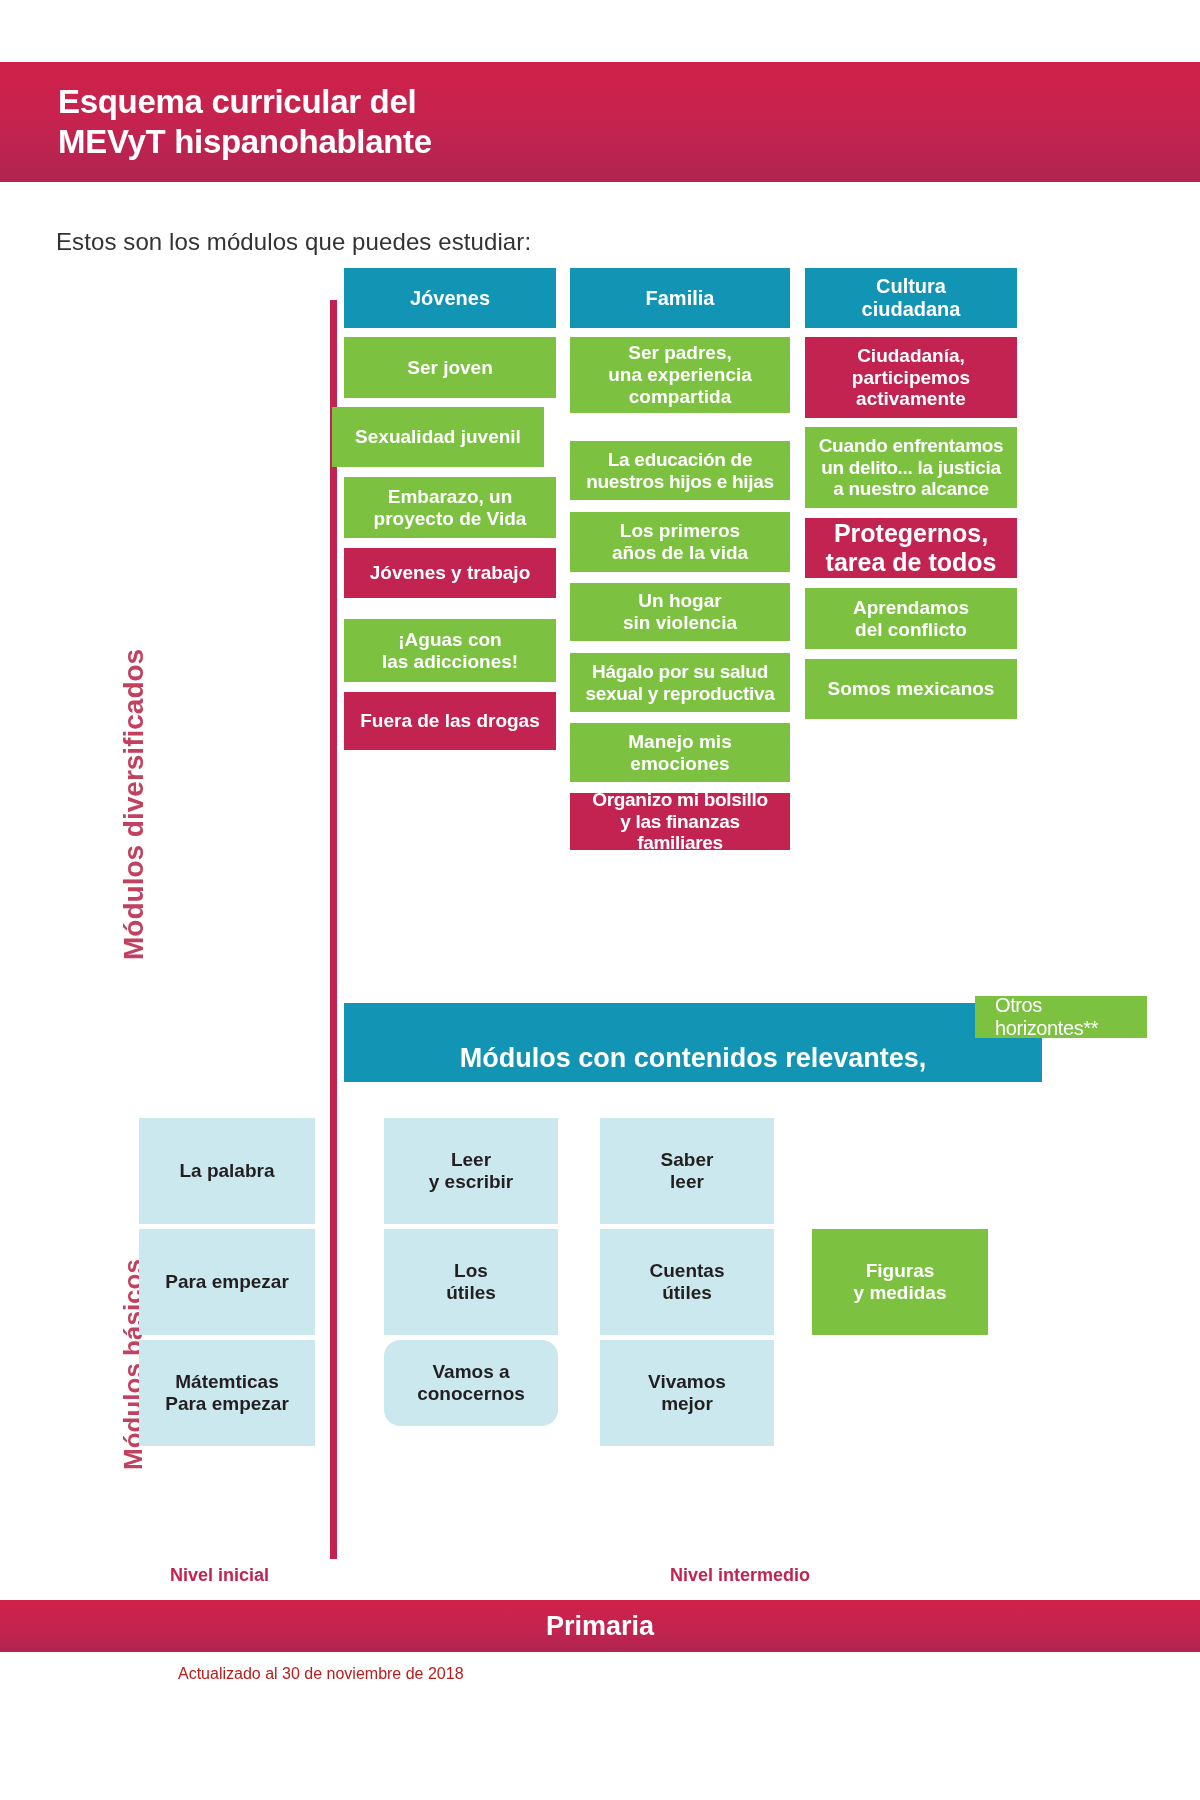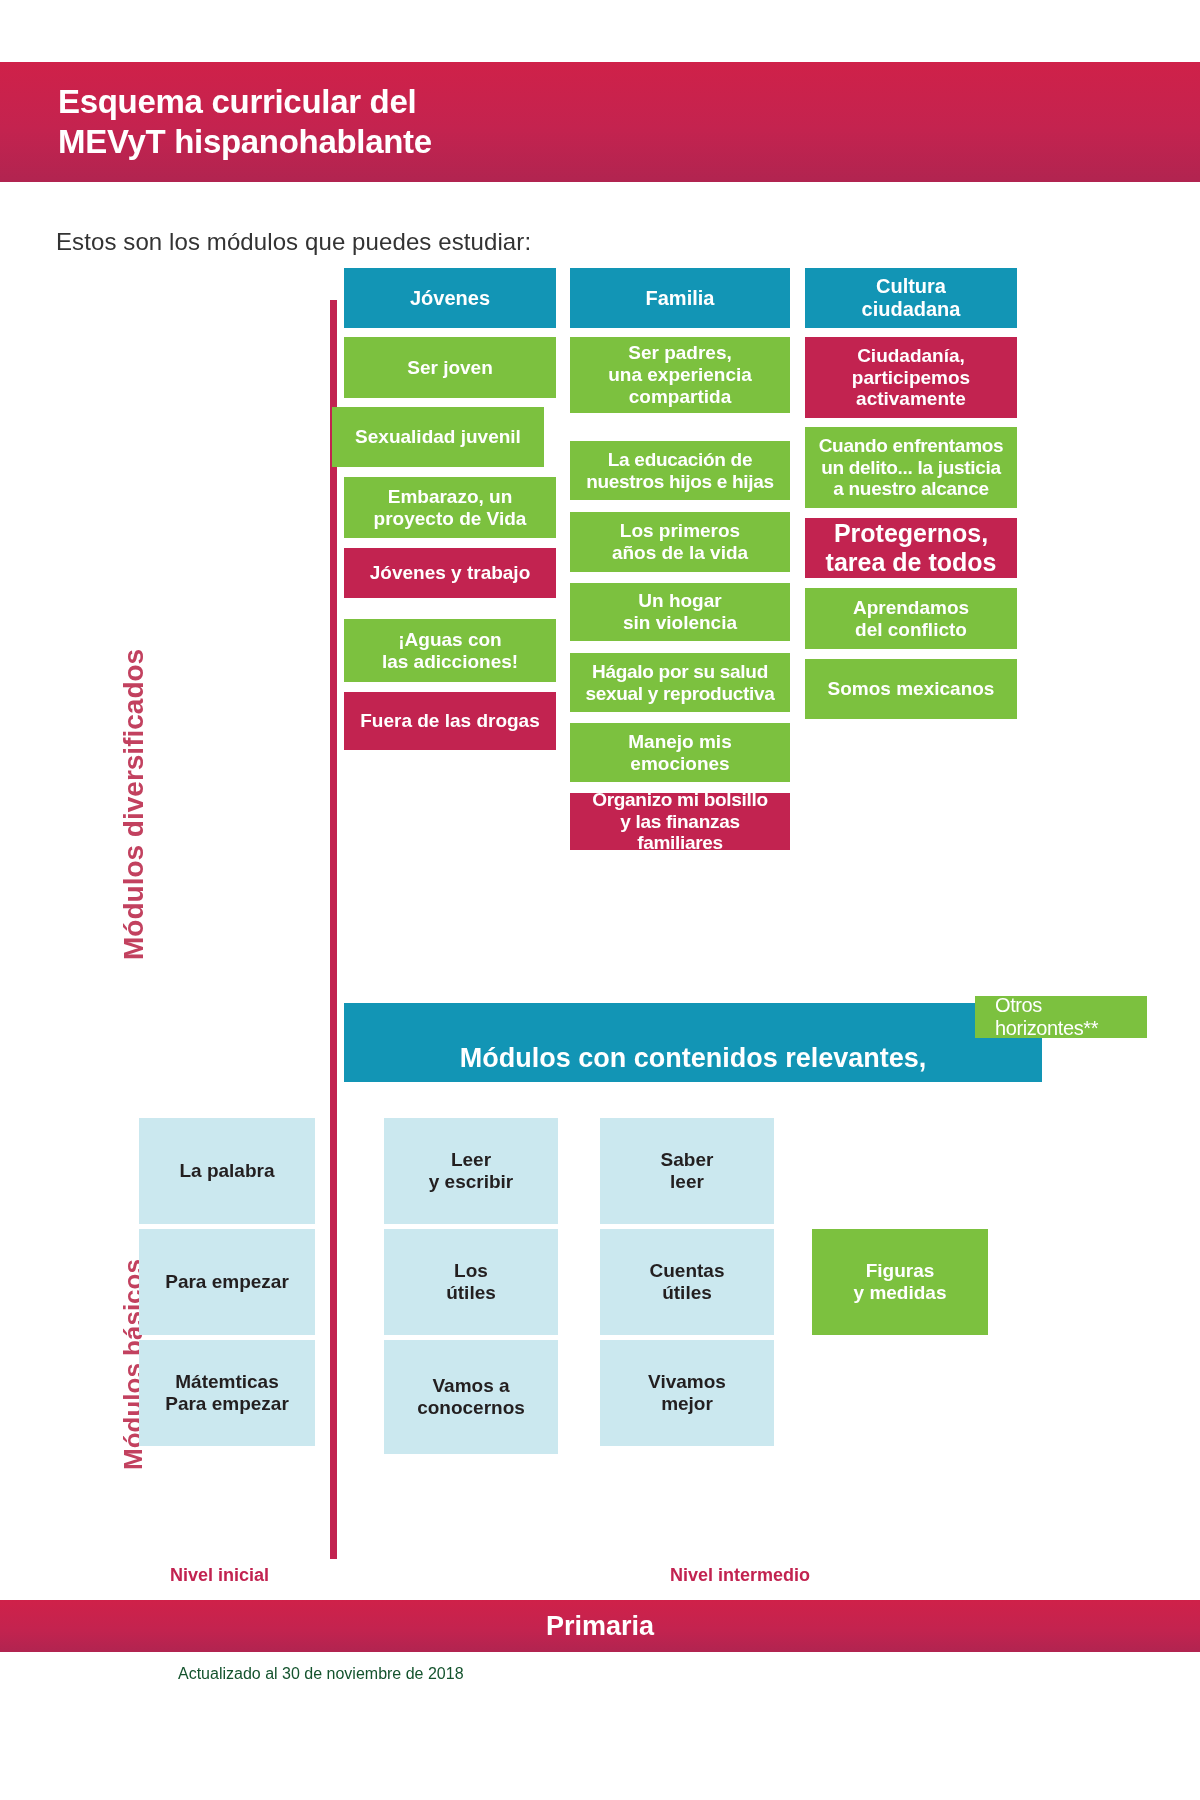--- a/index.html
+++ b/index.html
@@ -140,21 +140,21 @@
   }
   .footer-title {
     color: #ffffff;
     font-size: 27px;
     font-weight: bold;
   }
   .footer-note {
     position: absolute;
     left: 178px; top: 1665px;
     font-size: 16px;
-    color: #14532d;
+    color: #b91c1c;
   }
 </style>
 </head>
 <body>
 
 <div class="page">
 
   <div class="header-band">
     <div class="header-title">Esquema curricular del
 MEVyT hispanohablante</div>
@@ -216,21 +216,21 @@
 
   <div class="box lightblue" style="left:139px; top:1118px; width:176px; height:106px; font-size:19px;">La palabra</div>
   <div class="box lightblue" style="left:139px; top:1229px; width:176px; height:106px; font-size:19px;">Para empezar</div>
   <div class="box lightblue" style="left:139px; top:1340px; width:176px; height:106px; font-size:19px;">Mátemticas
 Para empezar</div>
 
   <div class="box lightblue" style="left:384px; top:1118px; width:174px; height:106px; font-size:19px;">Leer
 y escribir</div>
   <div class="box lightblue" style="left:384px; top:1229px; width:174px; height:106px; font-size:19px;">Los
 útiles</div>
-  <div class="box lightblue" style="left:384px; top:1340px; width:174px; height:114px; font-size:19px;">Vamos a
+  <div class="box lightblue" style="left:384px; top:1340px; width:174px; height:86px; font-size:19px;border-radius:16px;">Vamos a
 conocernos</div>
 
   <div class="box lightblue" style="left:600px; top:1118px; width:174px; height:106px; font-size:19px;">Saber
 leer</div>
   <div class="box lightblue" style="left:600px; top:1229px; width:174px; height:106px; font-size:19px;">Cuentas
 útiles</div>
   <div class="box lightblue" style="left:600px; top:1340px; width:174px; height:106px; font-size:19px;">Vivamos
 mejor</div>
 
   <div class="box green" style="left:812px; top:1229px; width:176px; height:106px; font-size:19px;">Figuras

